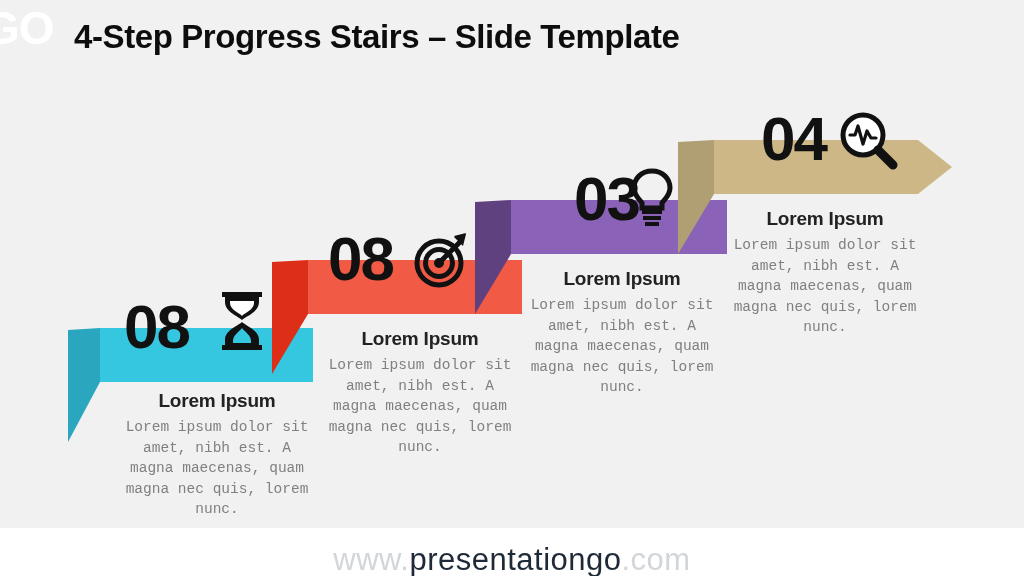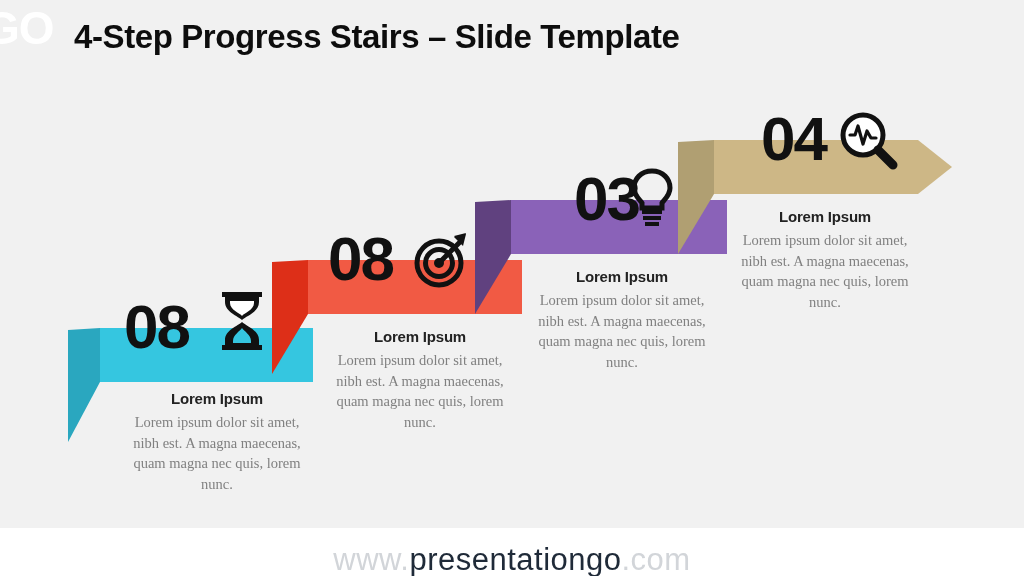--- a/index.html
+++ b/index.html
@@ -40,27 +40,27 @@
   .num{
     position:absolute;
     font-size:62px;font-weight:bold;color:#111111;
     letter-spacing:-2px;line-height:1;
     font-family:"Liberation Sans", sans-serif;
     white-space:nowrap;
   }
   .icon{position:absolute;}
   .txtblock{position:absolute;text-align:center;}
   .txt-head{
-    font-size:15px;font-weight:bold;color:#222222;
+    font-size:19px;font-weight:bold;color:#222222;
     font-family:"Liberation Sans", sans-serif;
     margin:0 0 5px 0;letter-spacing:-0.2px;
   }
   .txt-body{
     font-size:14.5px;color:#808080;line-height:1.42;
-    font-family:Liberation Serif, serif;
+    font-family:Liberation Mono, monospace;
     margin:0;
   }
   
   .footer{
     position:absolute;left:0;top:528px;width:1024px;height:64px;
     background:#ffffff;
     display:flex;align-items:center;justify-content:center;
   }
   .fw{
     font-size:31px;letter-spacing:0.5px;

